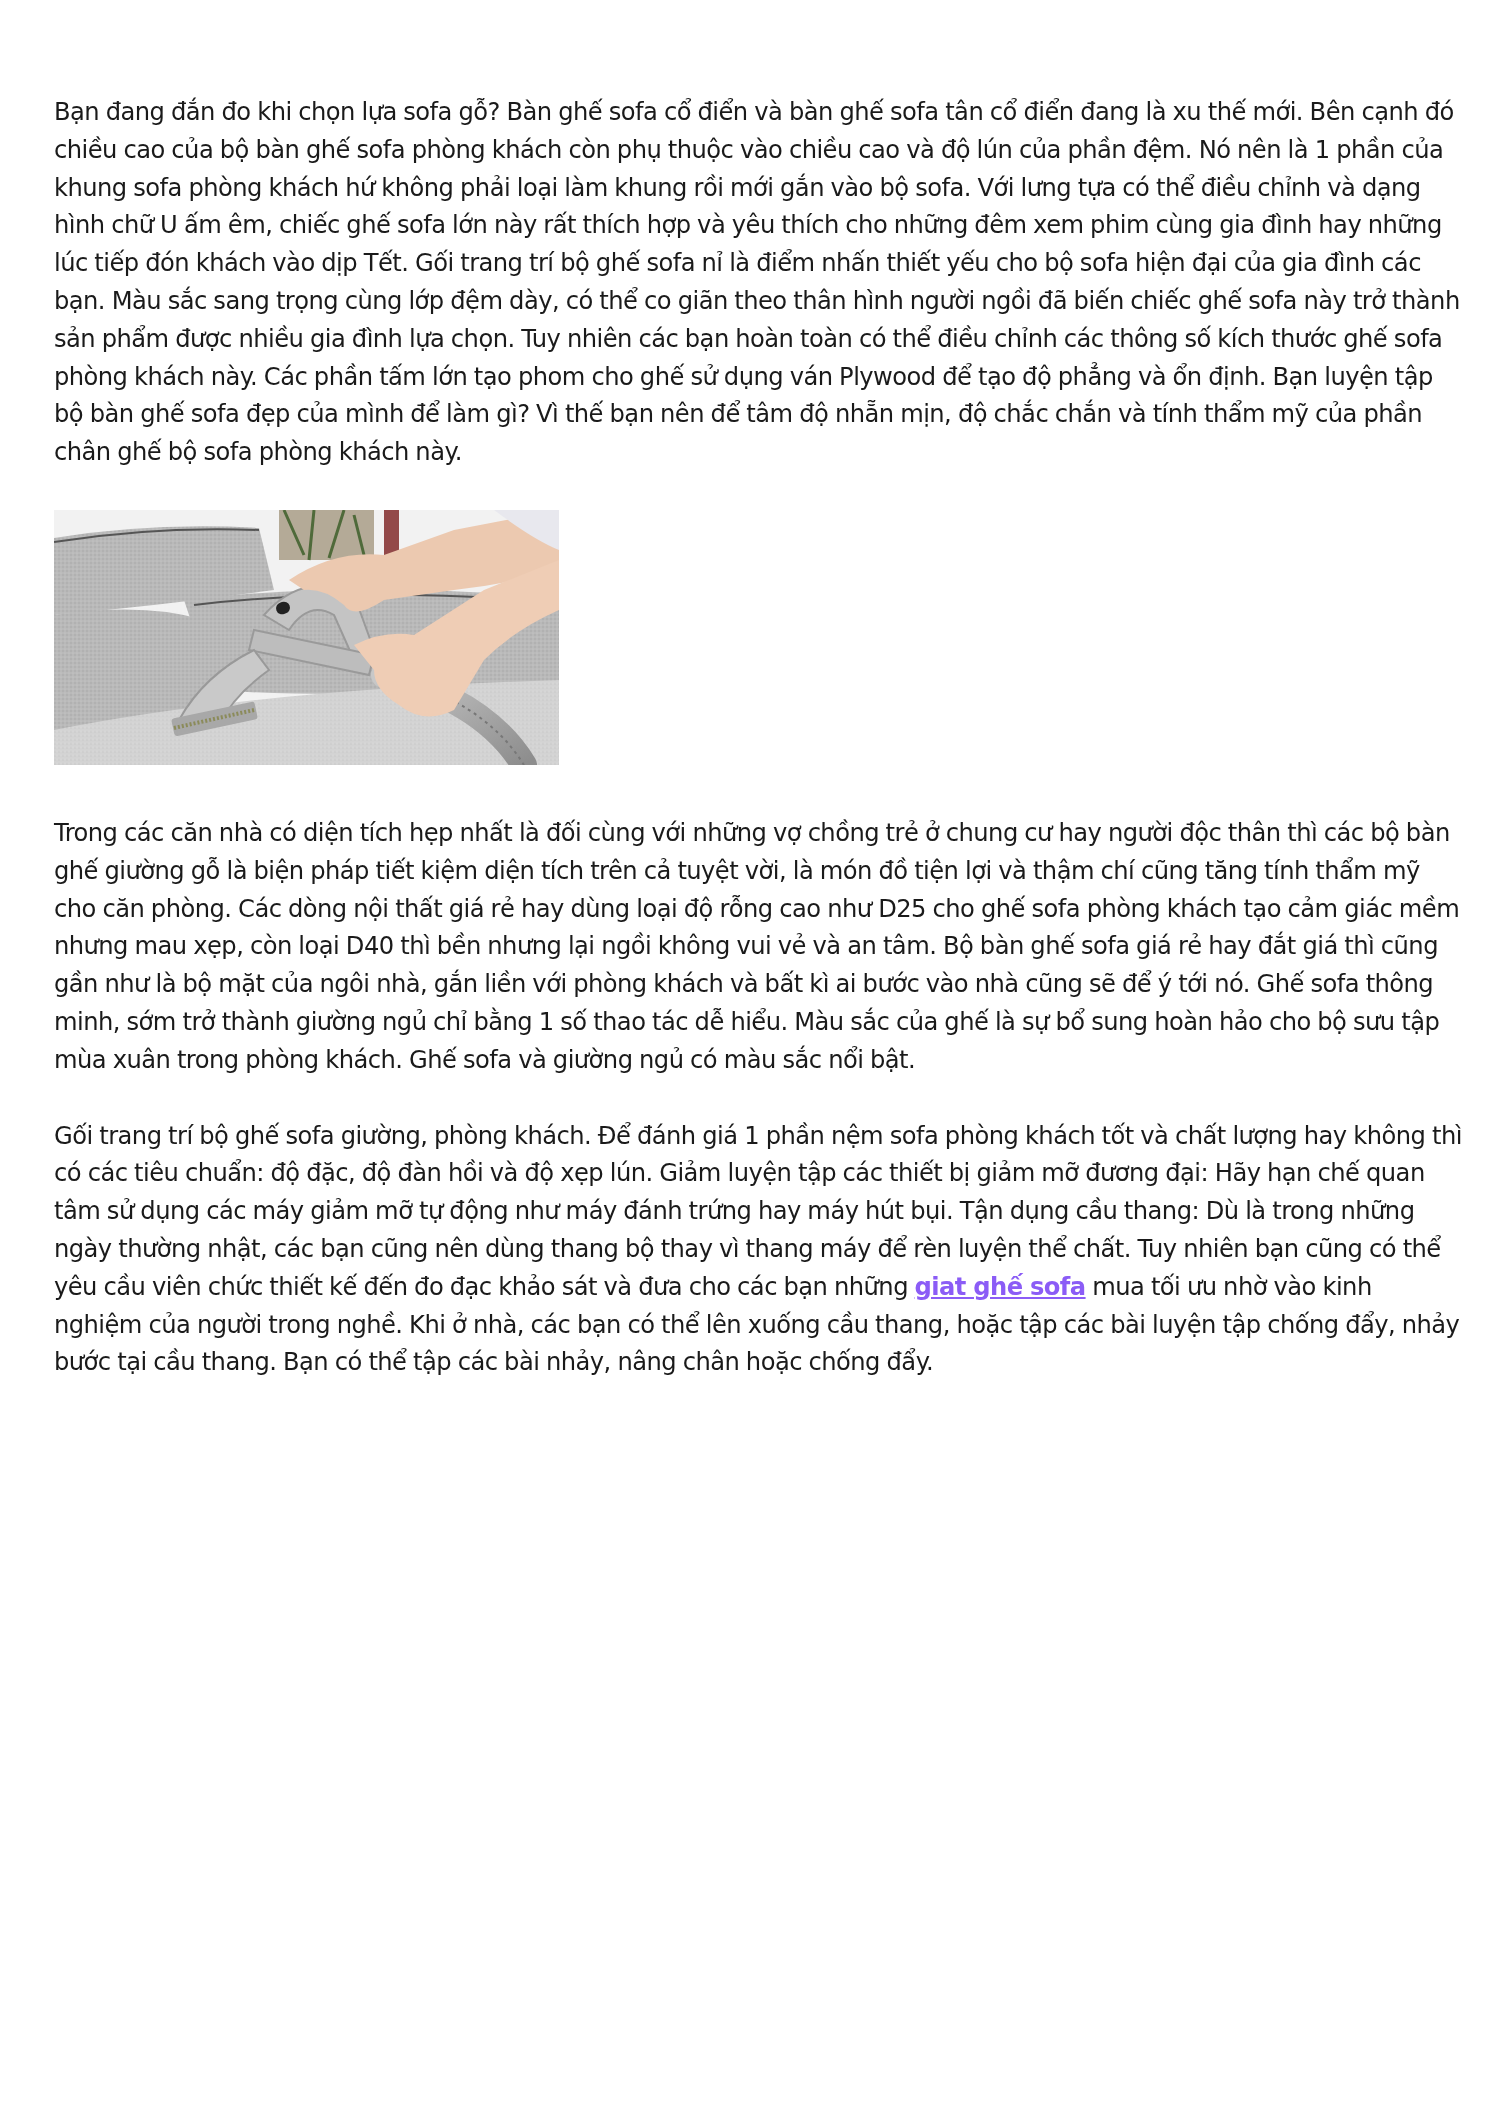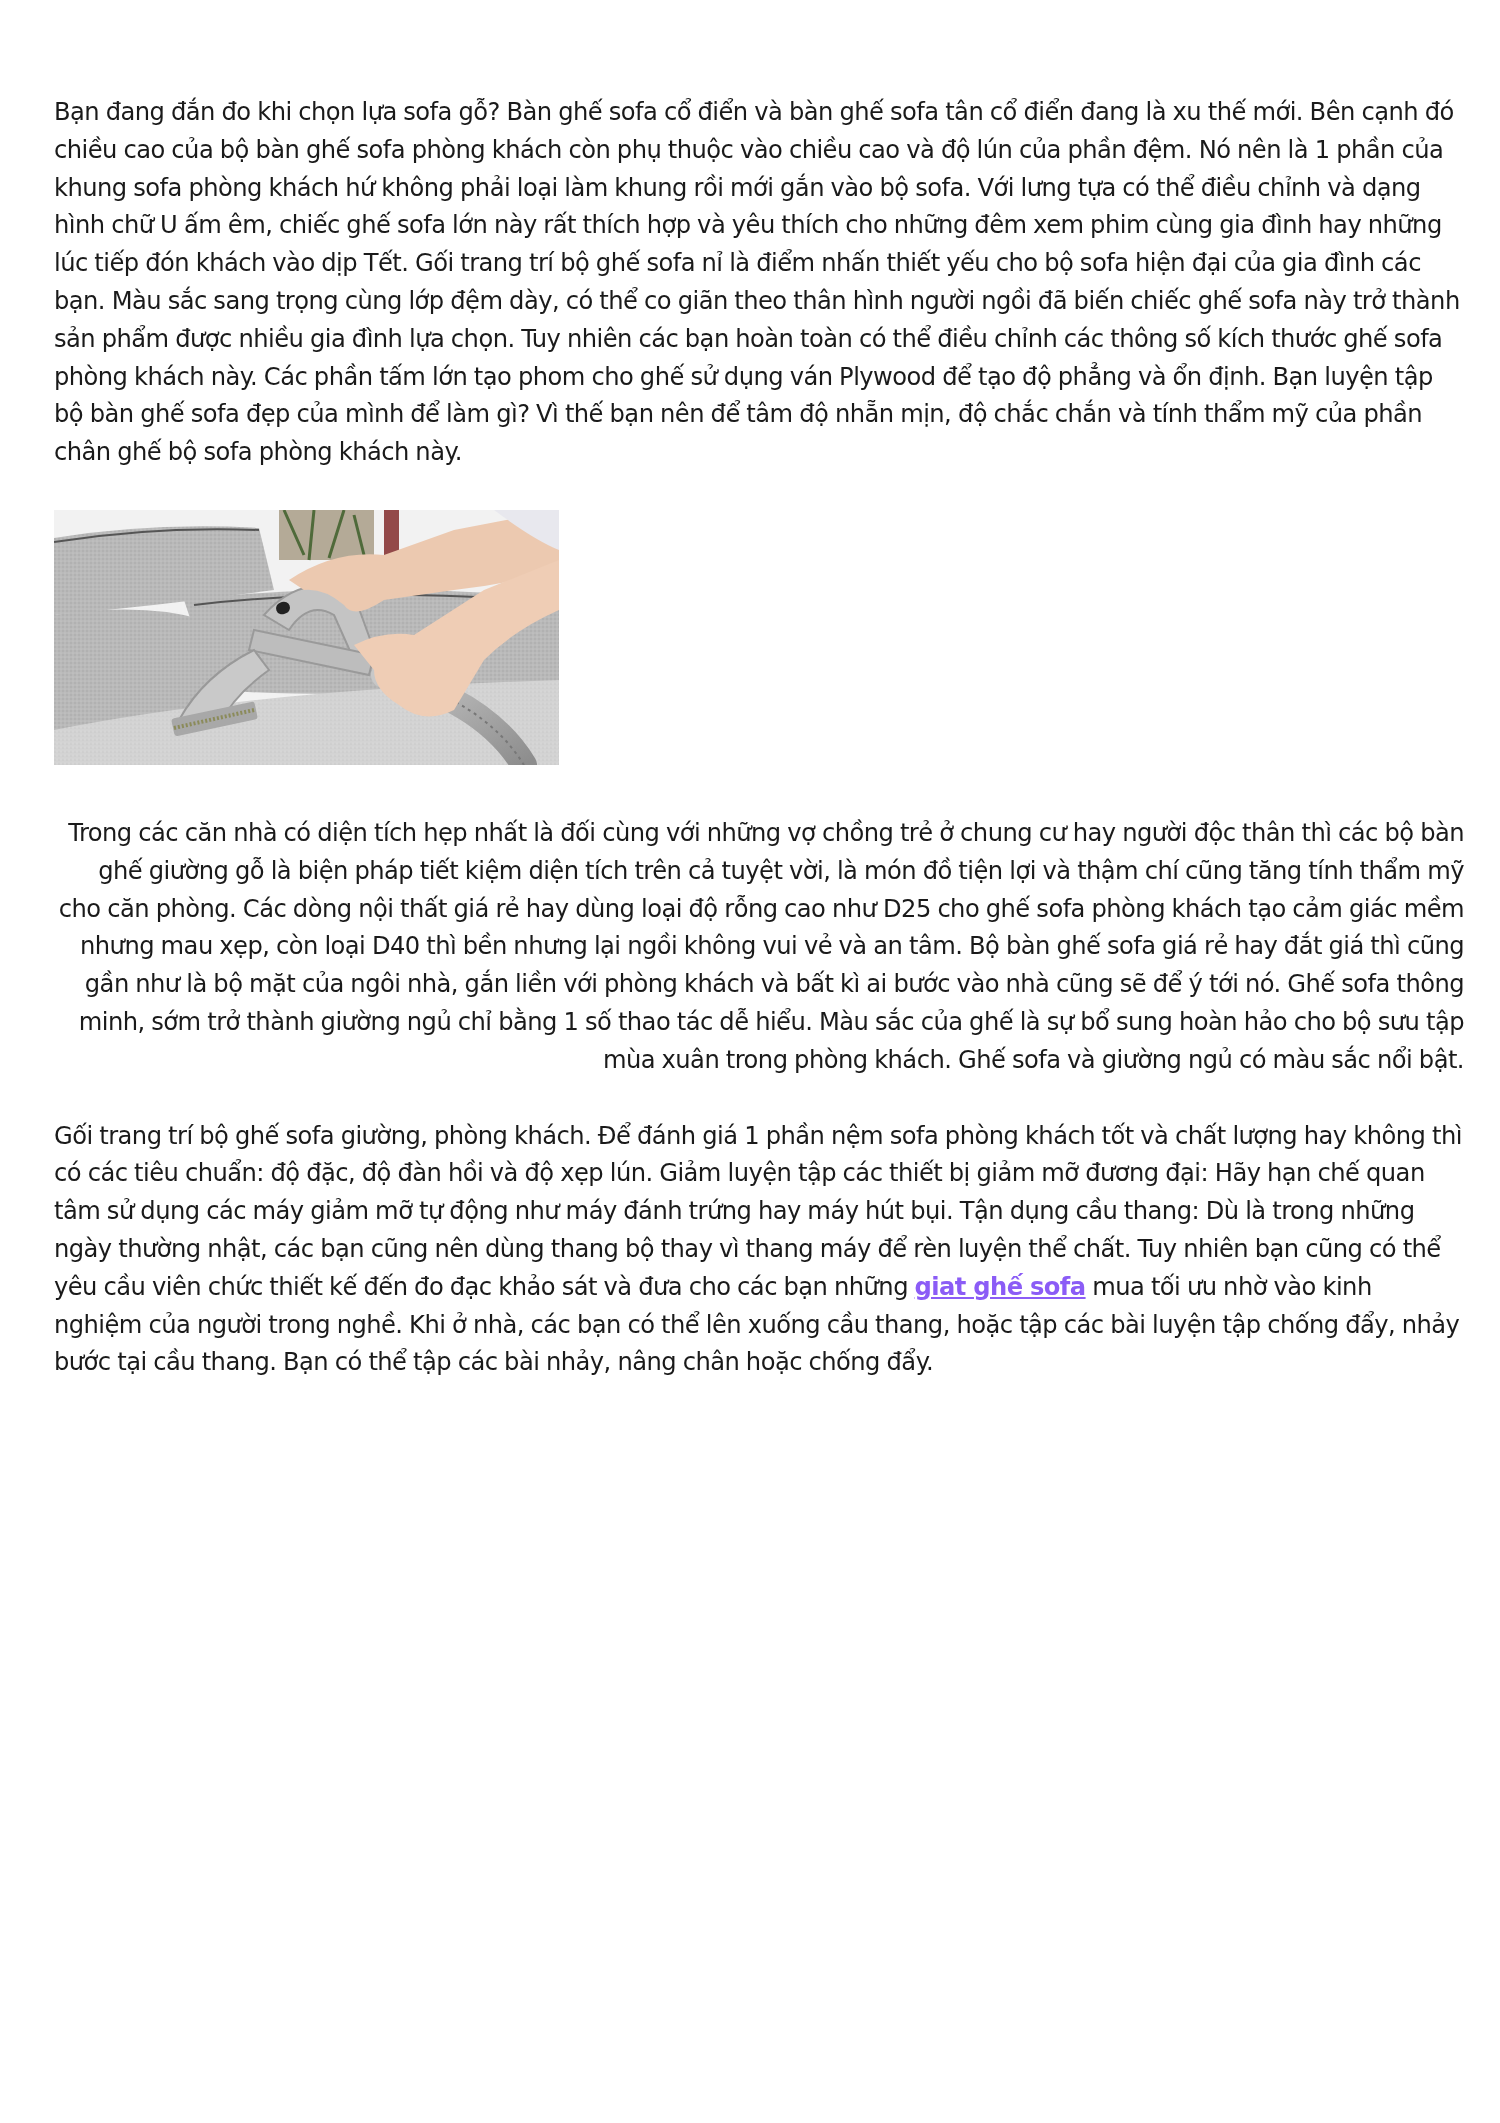--- a/index.html
+++ b/index.html
@@ -22,21 +22,21 @@
       width: 1410px;
     }
     .para {
       font-size: 24.2px;
       line-height: 37.8px;
       margin: 0;
       letter-spacing: -0.55px;
       word-spacing: -0.5px;
     }
     .para.p1 { margin-bottom: 38px; }
-    .para.p2 { margin-top: 50px; margin-bottom: 38px; text-align: right; }
+    .para.p2 { margin-top: 50px; margin-bottom: 38px; }
     .figure {
       width: 505px;
       height: 255px;
       margin: 0;
       position: relative;
       overflow: hidden;
     }
     .figure svg { display: block; width: 505px; height: 255px; }
     a.inline-link {
       color: #8b5cf6;

